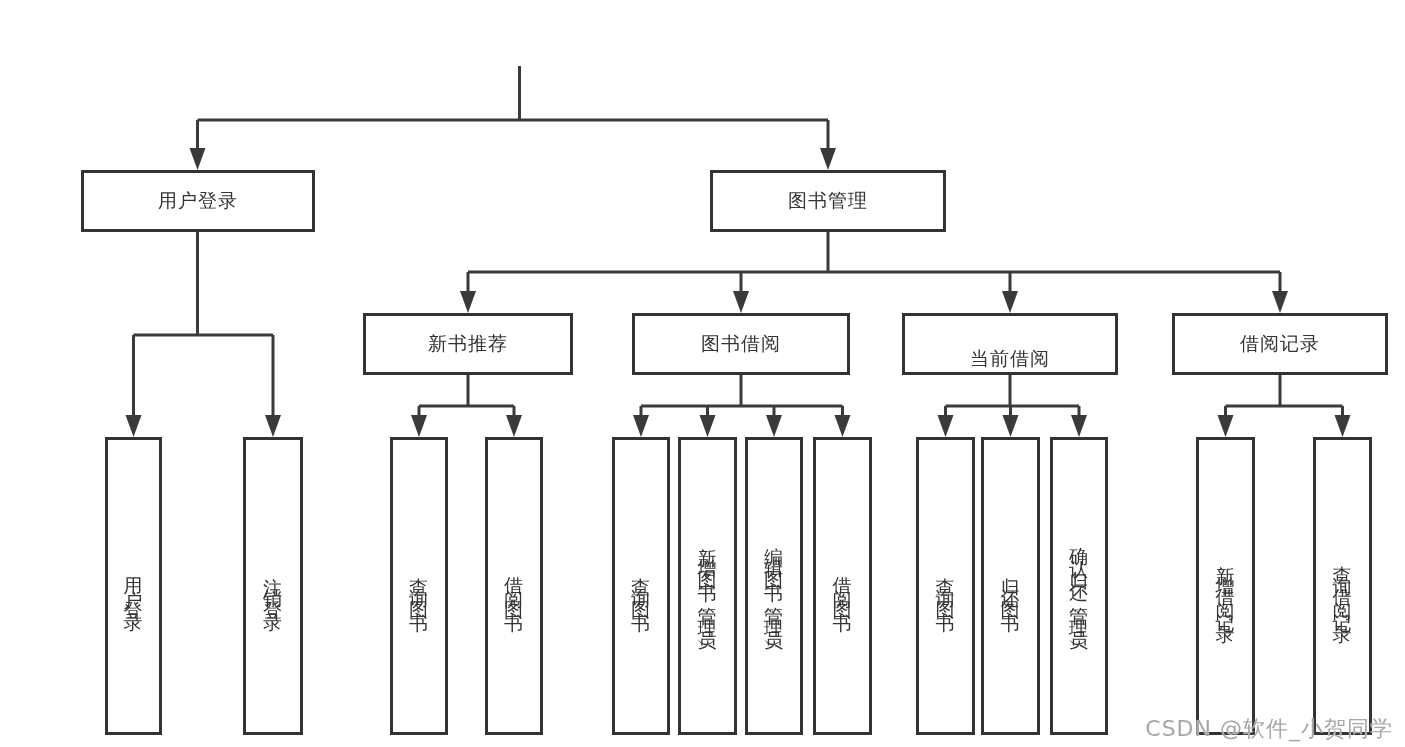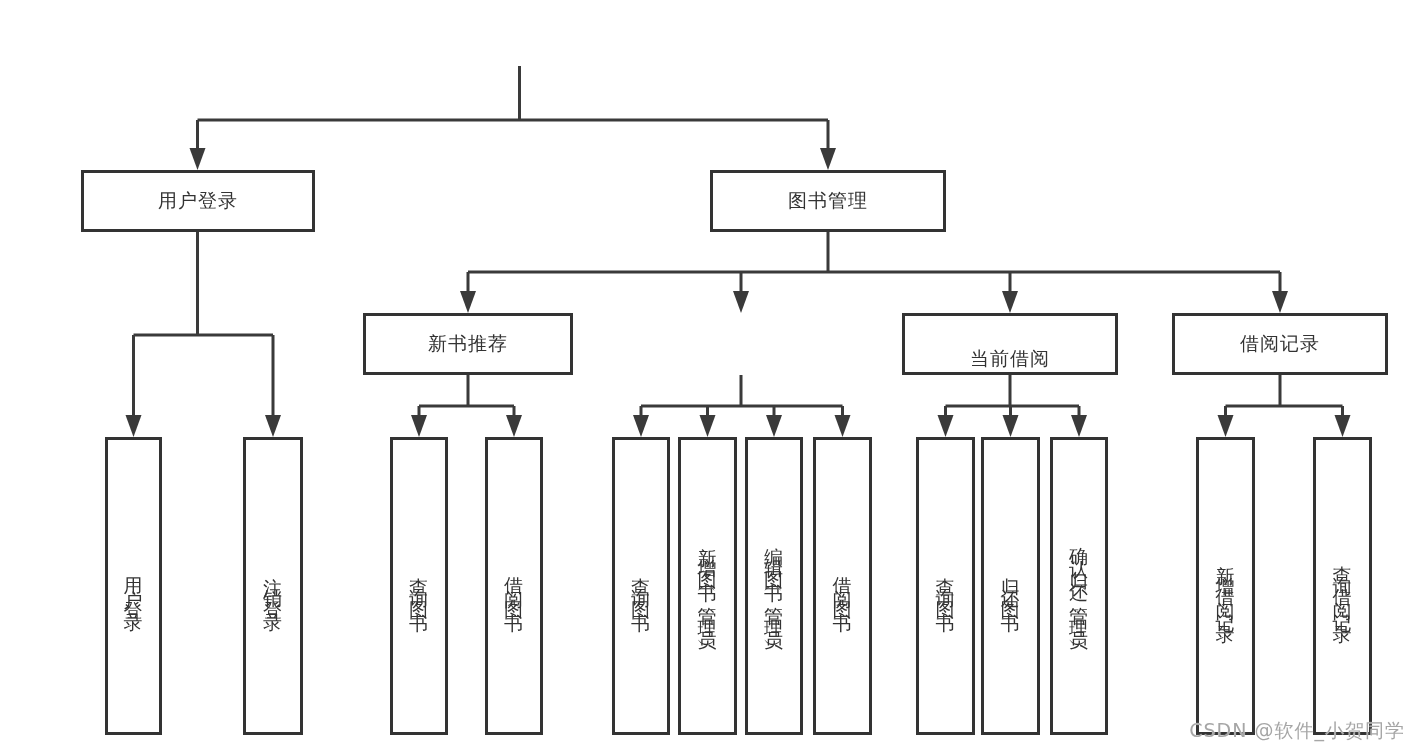--- a/index.html
+++ b/index.html
@@ -32,23 +32,23 @@
   .box.root { border-width: 2px; }
   .leaf-label {
     writing-mode: vertical-rl;
     text-orientation: mixed;
     letter-spacing: 12px;
     line-height: 1;
     white-space: nowrap;
   }
   .watermark {
     position: absolute;
-    right: 0;
+    right: 12px;
     bottom: 3px;
-    font-size: 19px;
+    font-size: 22px;
     color: #a6a6a6;
     letter-spacing: 1px;
     z-index: 3;
     text-shadow: 0 0 1px #ffffff;
   }
 </style>
 </head>
 <body>
 
 <div class="stage">
@@ -97,20 +97,23 @@
   <div class="box" style="left:81px; top:170px; width:234px; height:62px;">
     <span>用户登录</span>
   </div>
   <div class="box" style="left:363px; top:313px; width:210px; height:62px;">
     <span>新书推荐</span>
   </div>
 
   <div class="box" style="left:710px; top:170px; width:236px; height:62px;">
     <span>图书管理</span>
   </div>
+  <div class="box" style="left:632px; top:313px; width:218px; height:62px;">
+    <span>图书借阅</span>
+  </div>
   <div class="box" style="left:902px; top:313px; width:216px; height:62px;align-items:flex-end;">
     <span>当前借阅</span>
   </div>
   <div class="box" style="left:1172px; top:313px; width:216px; height:62px;">
     <span>借阅记录</span>
   </div>
 
   <div class="box" style="left:105px; top:437px; width:57px; height:298px;">
     <span class="leaf-label">用户登录</span>
   </div>

